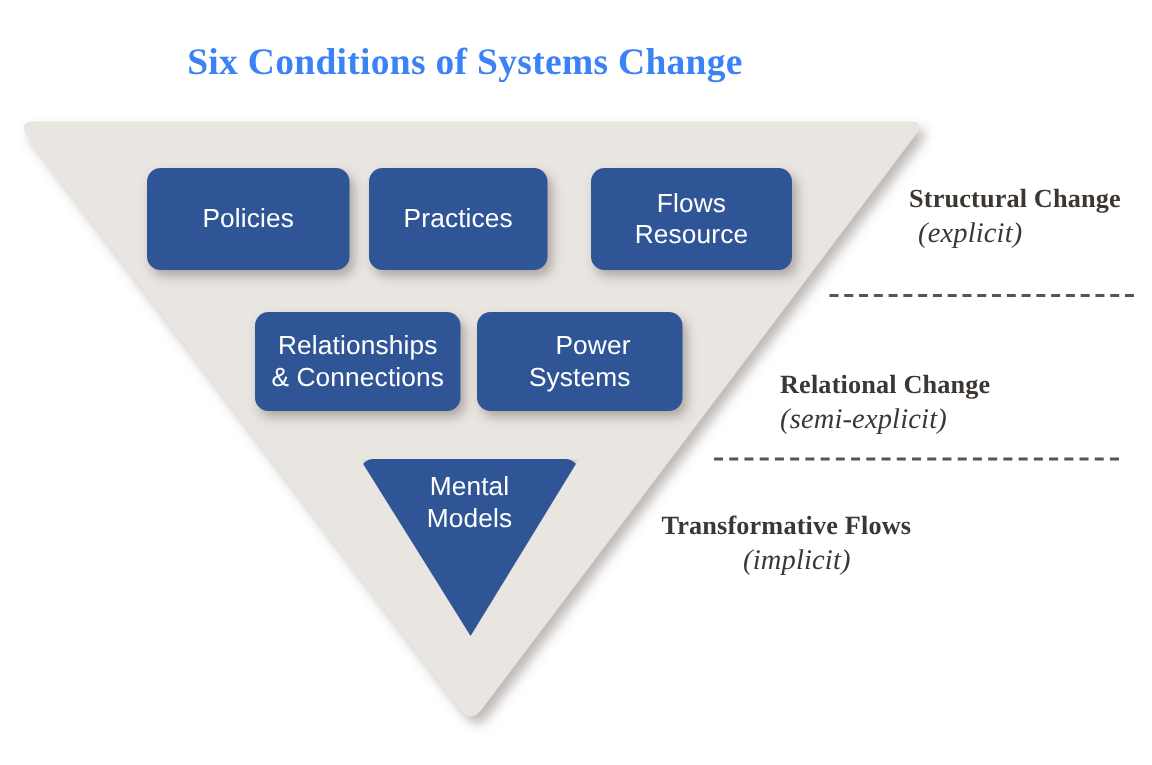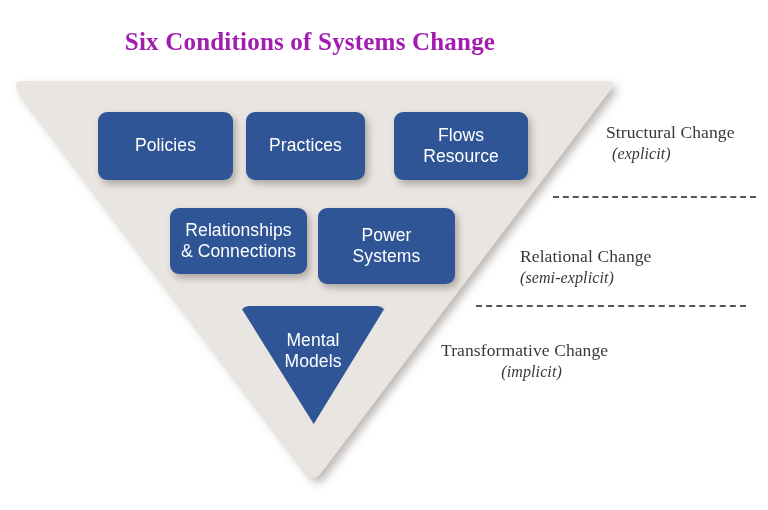--- a/index.html
+++ b/index.html
@@ -27,21 +27,21 @@
   .title {
     position: absolute;
     left: 0;
     top: 28px;
     width: 620px;
     text-align: center;
     font-family: "Liberation Serif", serif;
     font-weight: bold;
     font-size: 25px;
     letter-spacing: 0.2px;
-    color: #a21caf;
+    color: #3b82f6;
     white-space: nowrap;
   }
 
   
   .tri-svg {
     position: absolute;
     left: 0;
     top: 0;
     width: 768px;
     height: 510px;
@@ -67,60 +67,60 @@
   }
   .box span { display: block; }
 
   
   #box-policies       { left: 98px;  top: 112px; width: 135px; height: 68px; }
   #box-practices      { left: 246px; top: 112px; width: 119px; height: 68px; }
   #box-resource-flows { left: 394px; top: 112px; width: 134px; height: 68px; }
 
   
   #box-relationships  { left: 170px; top: 208px; width: 137px; height: 66px; }
-  #box-power          { left: 318px; top: 208px; width: 137px; height: 76px; }
+  #box-power          { left: 318px; top: 208px; width: 137px; height: 66px; text-align: right; }
 
   
   #box-mental-wrap {
     position: absolute;
     left: 240px;
     top: 306px;
     width: 146px;
     height: 118px;
     -webkit-clip-path: polygon(0 0, 100% 0, 50.5% 100%);
     clip-path: polygon(0 0, 100% 0, 50.5% 100%);
     filter: drop-shadow(3px 4px 6px rgba(90,80,75,0.45));
   }
   #box-mental {
     position: absolute;
     left: 0; top: 0;
     width: 146px;
     height: 118px;
     border-radius: 9px;
     box-shadow: none;
     align-items: flex-start;
-    padding-top: 24px;
+    padding-top: 8px;
     box-sizing: border-box;
   }
 
   
   .band-label {
     position: absolute;
     font-family: "Liberation Serif", serif;
     color: #3c3733;
     white-space: nowrap;
   }
   .band-title {
-    font-weight: normal;
+    font-weight: bold;
     font-size: 17.5px;
     letter-spacing: 0.1px;
   }
   .band-sub {
     font-style: italic;
-    font-size: 16px;
+    font-size: 19px;
     margin-top: 2px;
     letter-spacing: 0.1px;
   }
 
   #label-structural     { left: 606px; top: 122px; }
   #label-structural .band-sub   { margin-left: 6px; }
 
   #label-relational     { left: 520px; top: 246px; }
   #label-relational .band-sub   { margin-left: 0; }
 
@@ -194,20 +194,20 @@
     <div class="band-title">Structural Change</div>
     <div class="band-sub">(explicit)</div>
   </div>
 
   <div class="band-label" id="label-relational">
     <div class="band-title">Relational Change</div>
     <div class="band-sub">(semi-explicit)</div>
   </div>
 
   <div class="band-label" id="label-transformative">
-    <div class="band-title">Transformative Change</div>
+    <div class="band-title">Transformative Flows</div>
     <div class="band-sub">(implicit)</div>
   </div>
 
   <div class="divider" id="divider-1"></div>
   <div class="divider" id="divider-2"></div>
 
 </div>
 
 </body></html>

